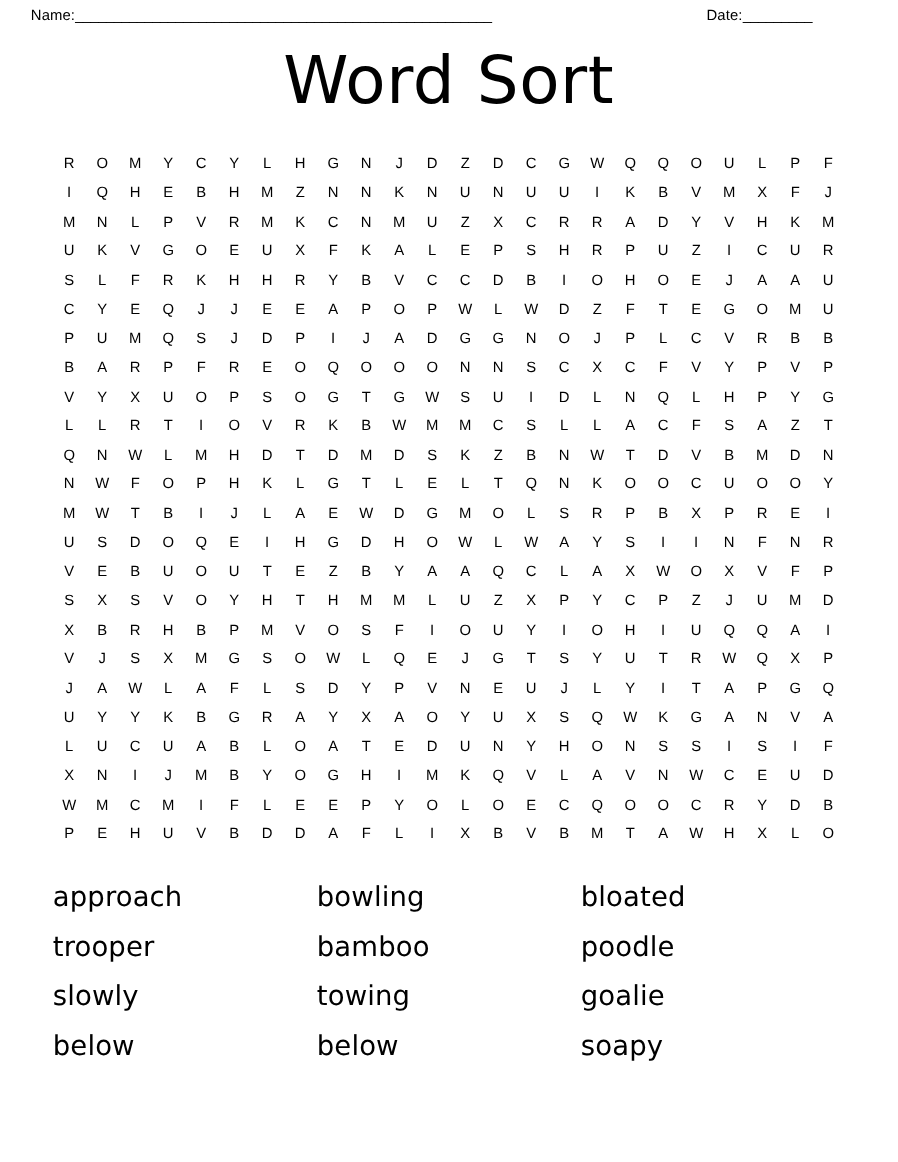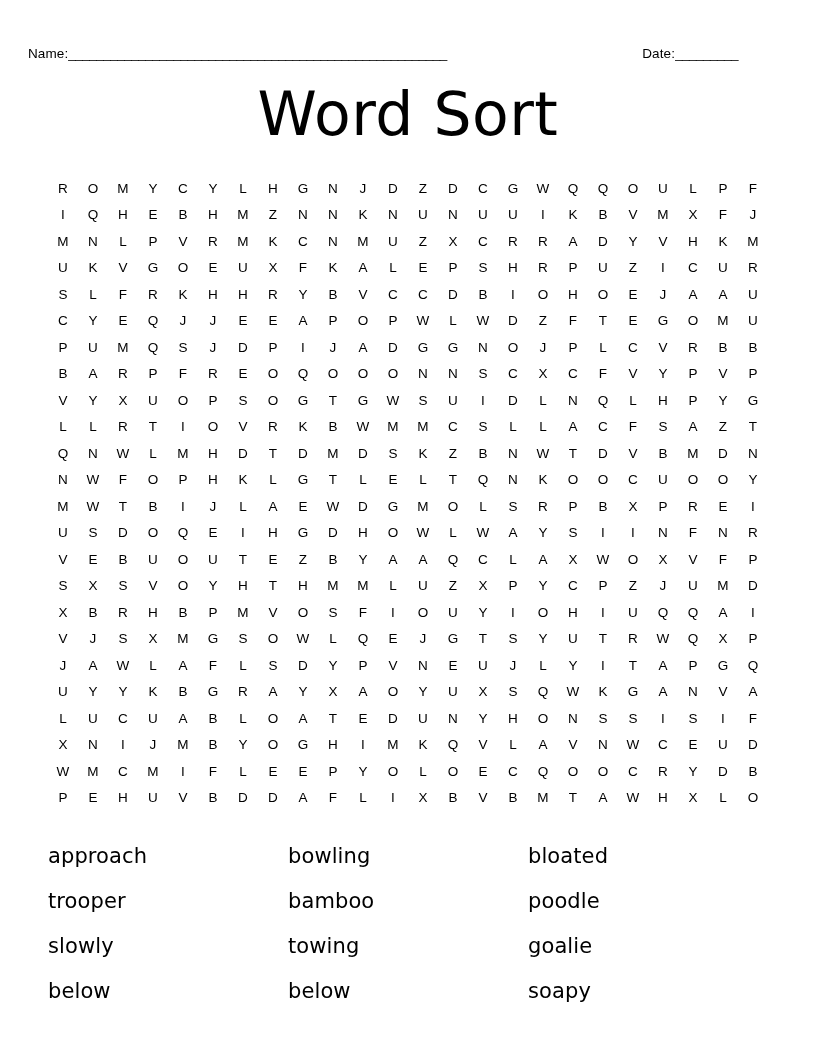--- a/index.html
+++ b/index.html
@@ -25,21 +25,20 @@
   
   .header-line {
     display: flex;
     align-items: baseline;
     padding: 6px 76px 0 28px;
     font-size: 13.5px;
     letter-spacing: 0.1px;
   }
   .header-label {
     white-space: nowrap;
-    margin-top: 40px;
   }
   .header-rule {
     flex: 0 0 auto;
     white-space: nowrap;
     letter-spacing: -0.5px;
     overflow: hidden;
   }
   .name-rule {
     width: 560px;
   }
@@ -81,21 +80,21 @@
   
   .word-list {
     margin: 22px 0 0 0;
     padding: 0 40px 0 48px;
     display: grid;
     grid-template-columns: 240px 240px 240px;
     grid-auto-rows: 45px;
     align-items: center;
   }
   .word {
-    font-size: 21px;
+    font-size: 25px;
     font-family: "DejaVu Sans", sans-serif;
     font-weight: 400;
     letter-spacing: 0.1px;
     color: #000;
   }
 </style>
 </head>
 <body>
 
 <div class="page">

